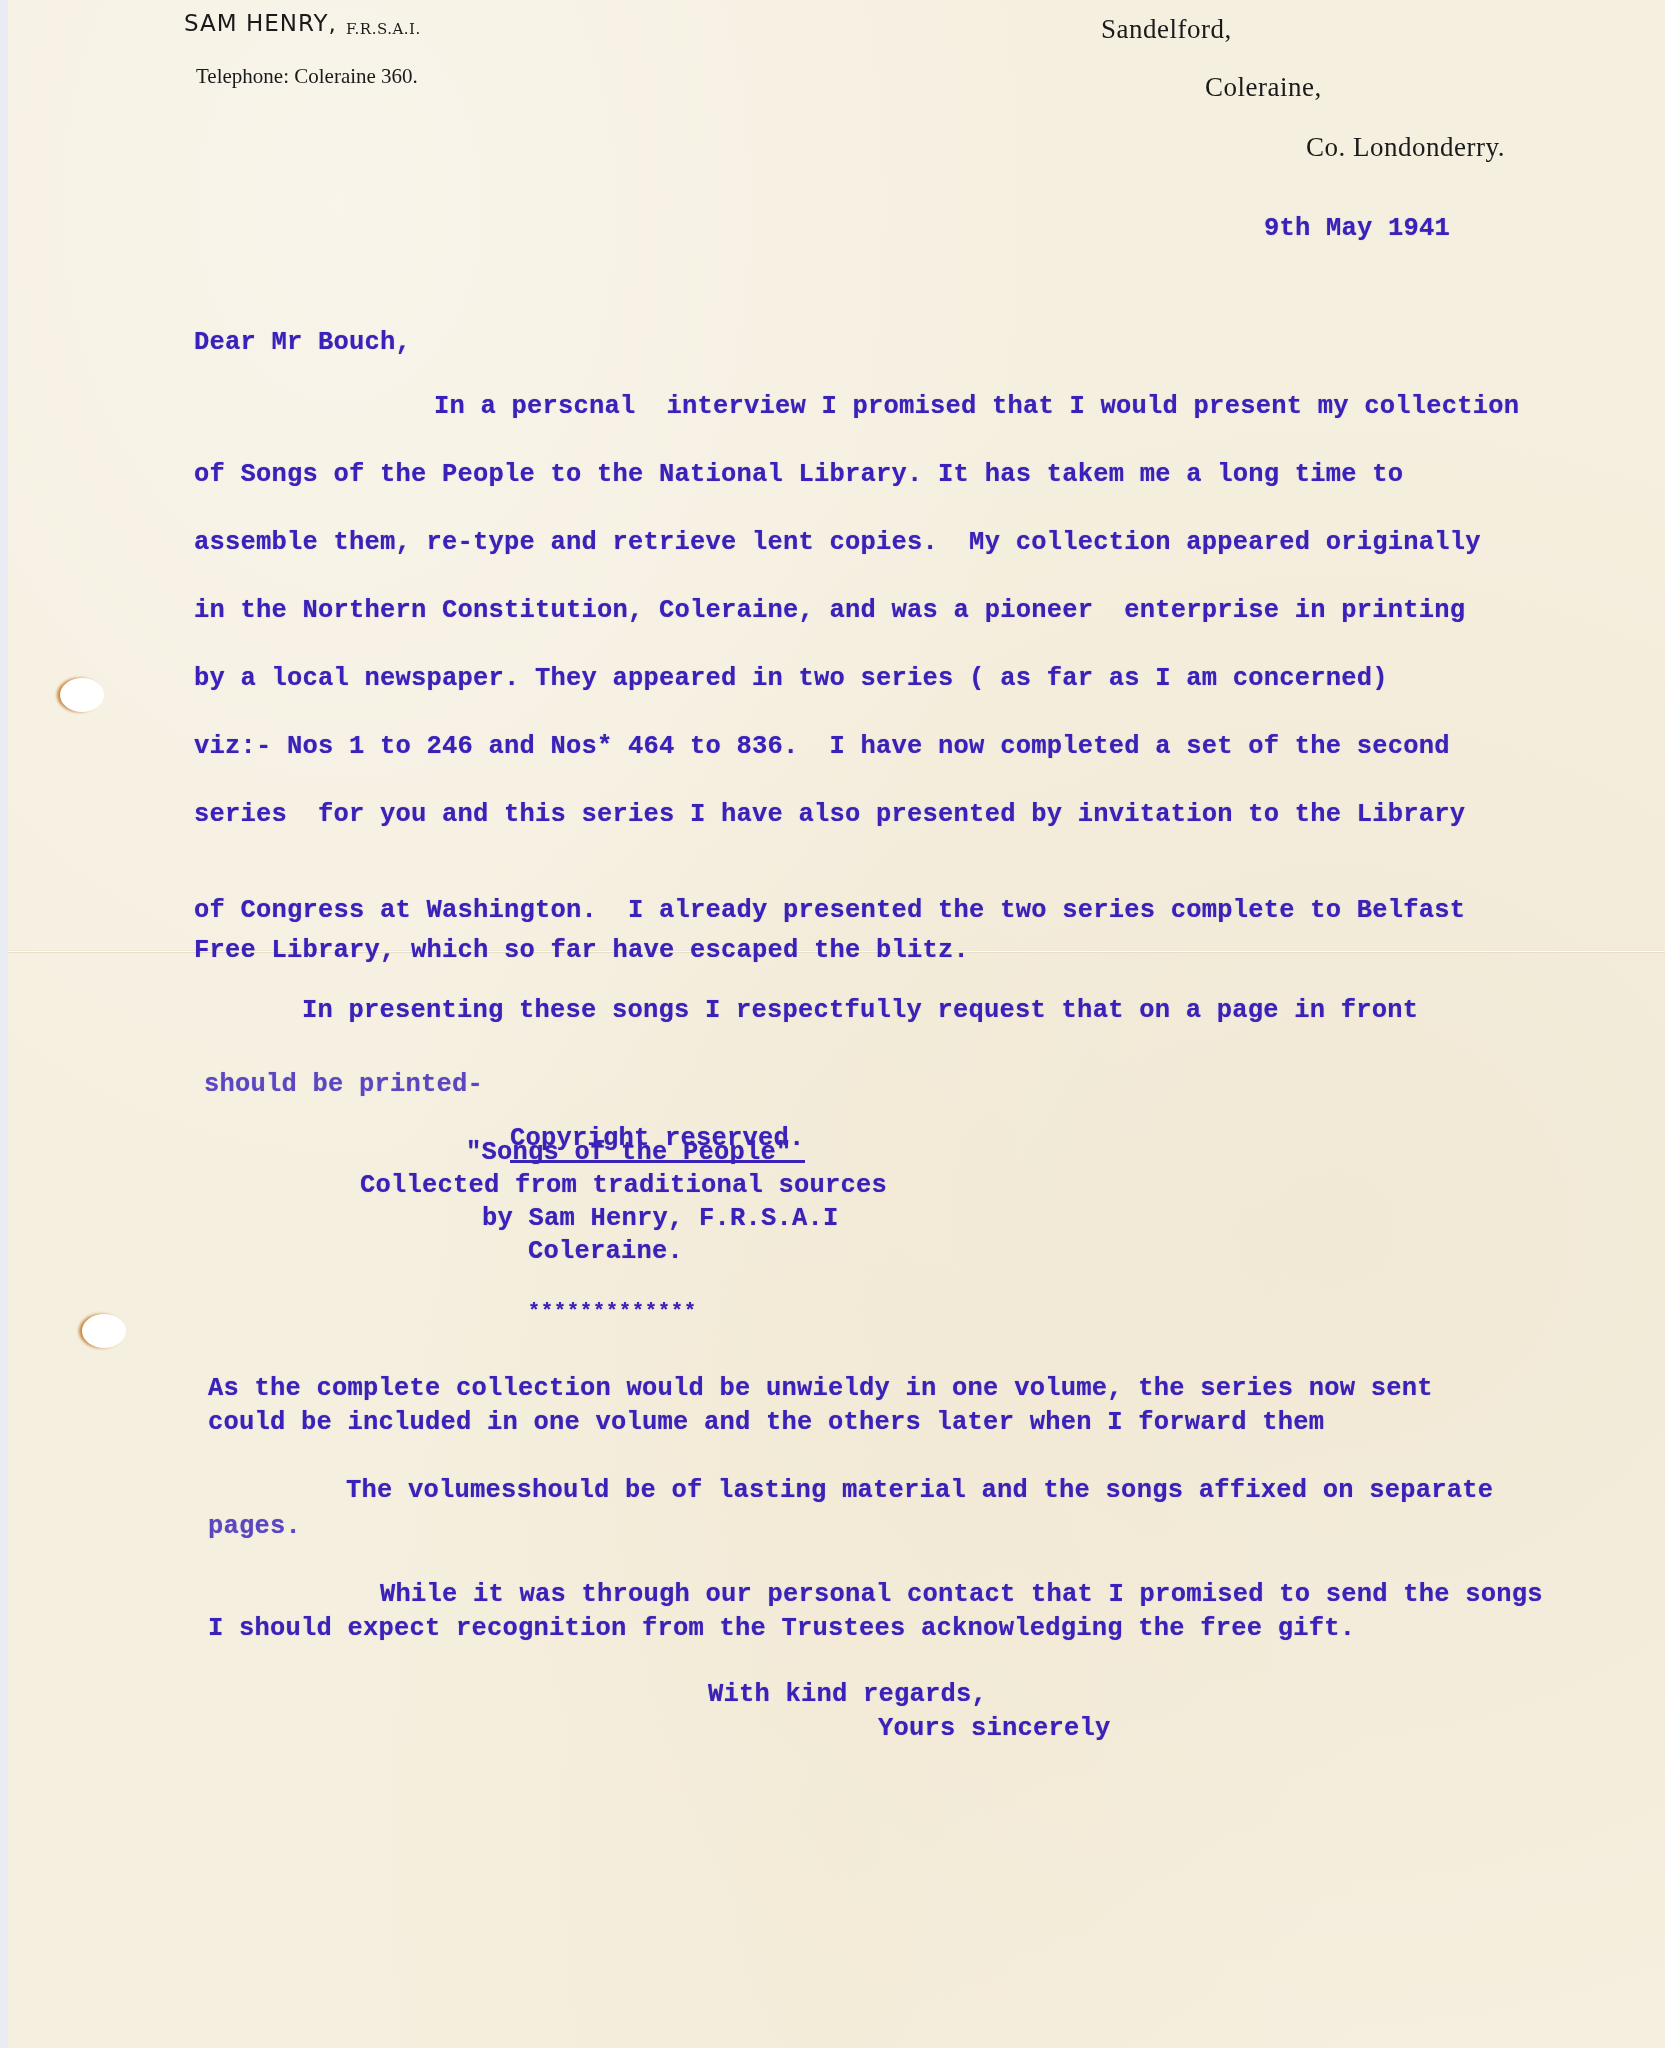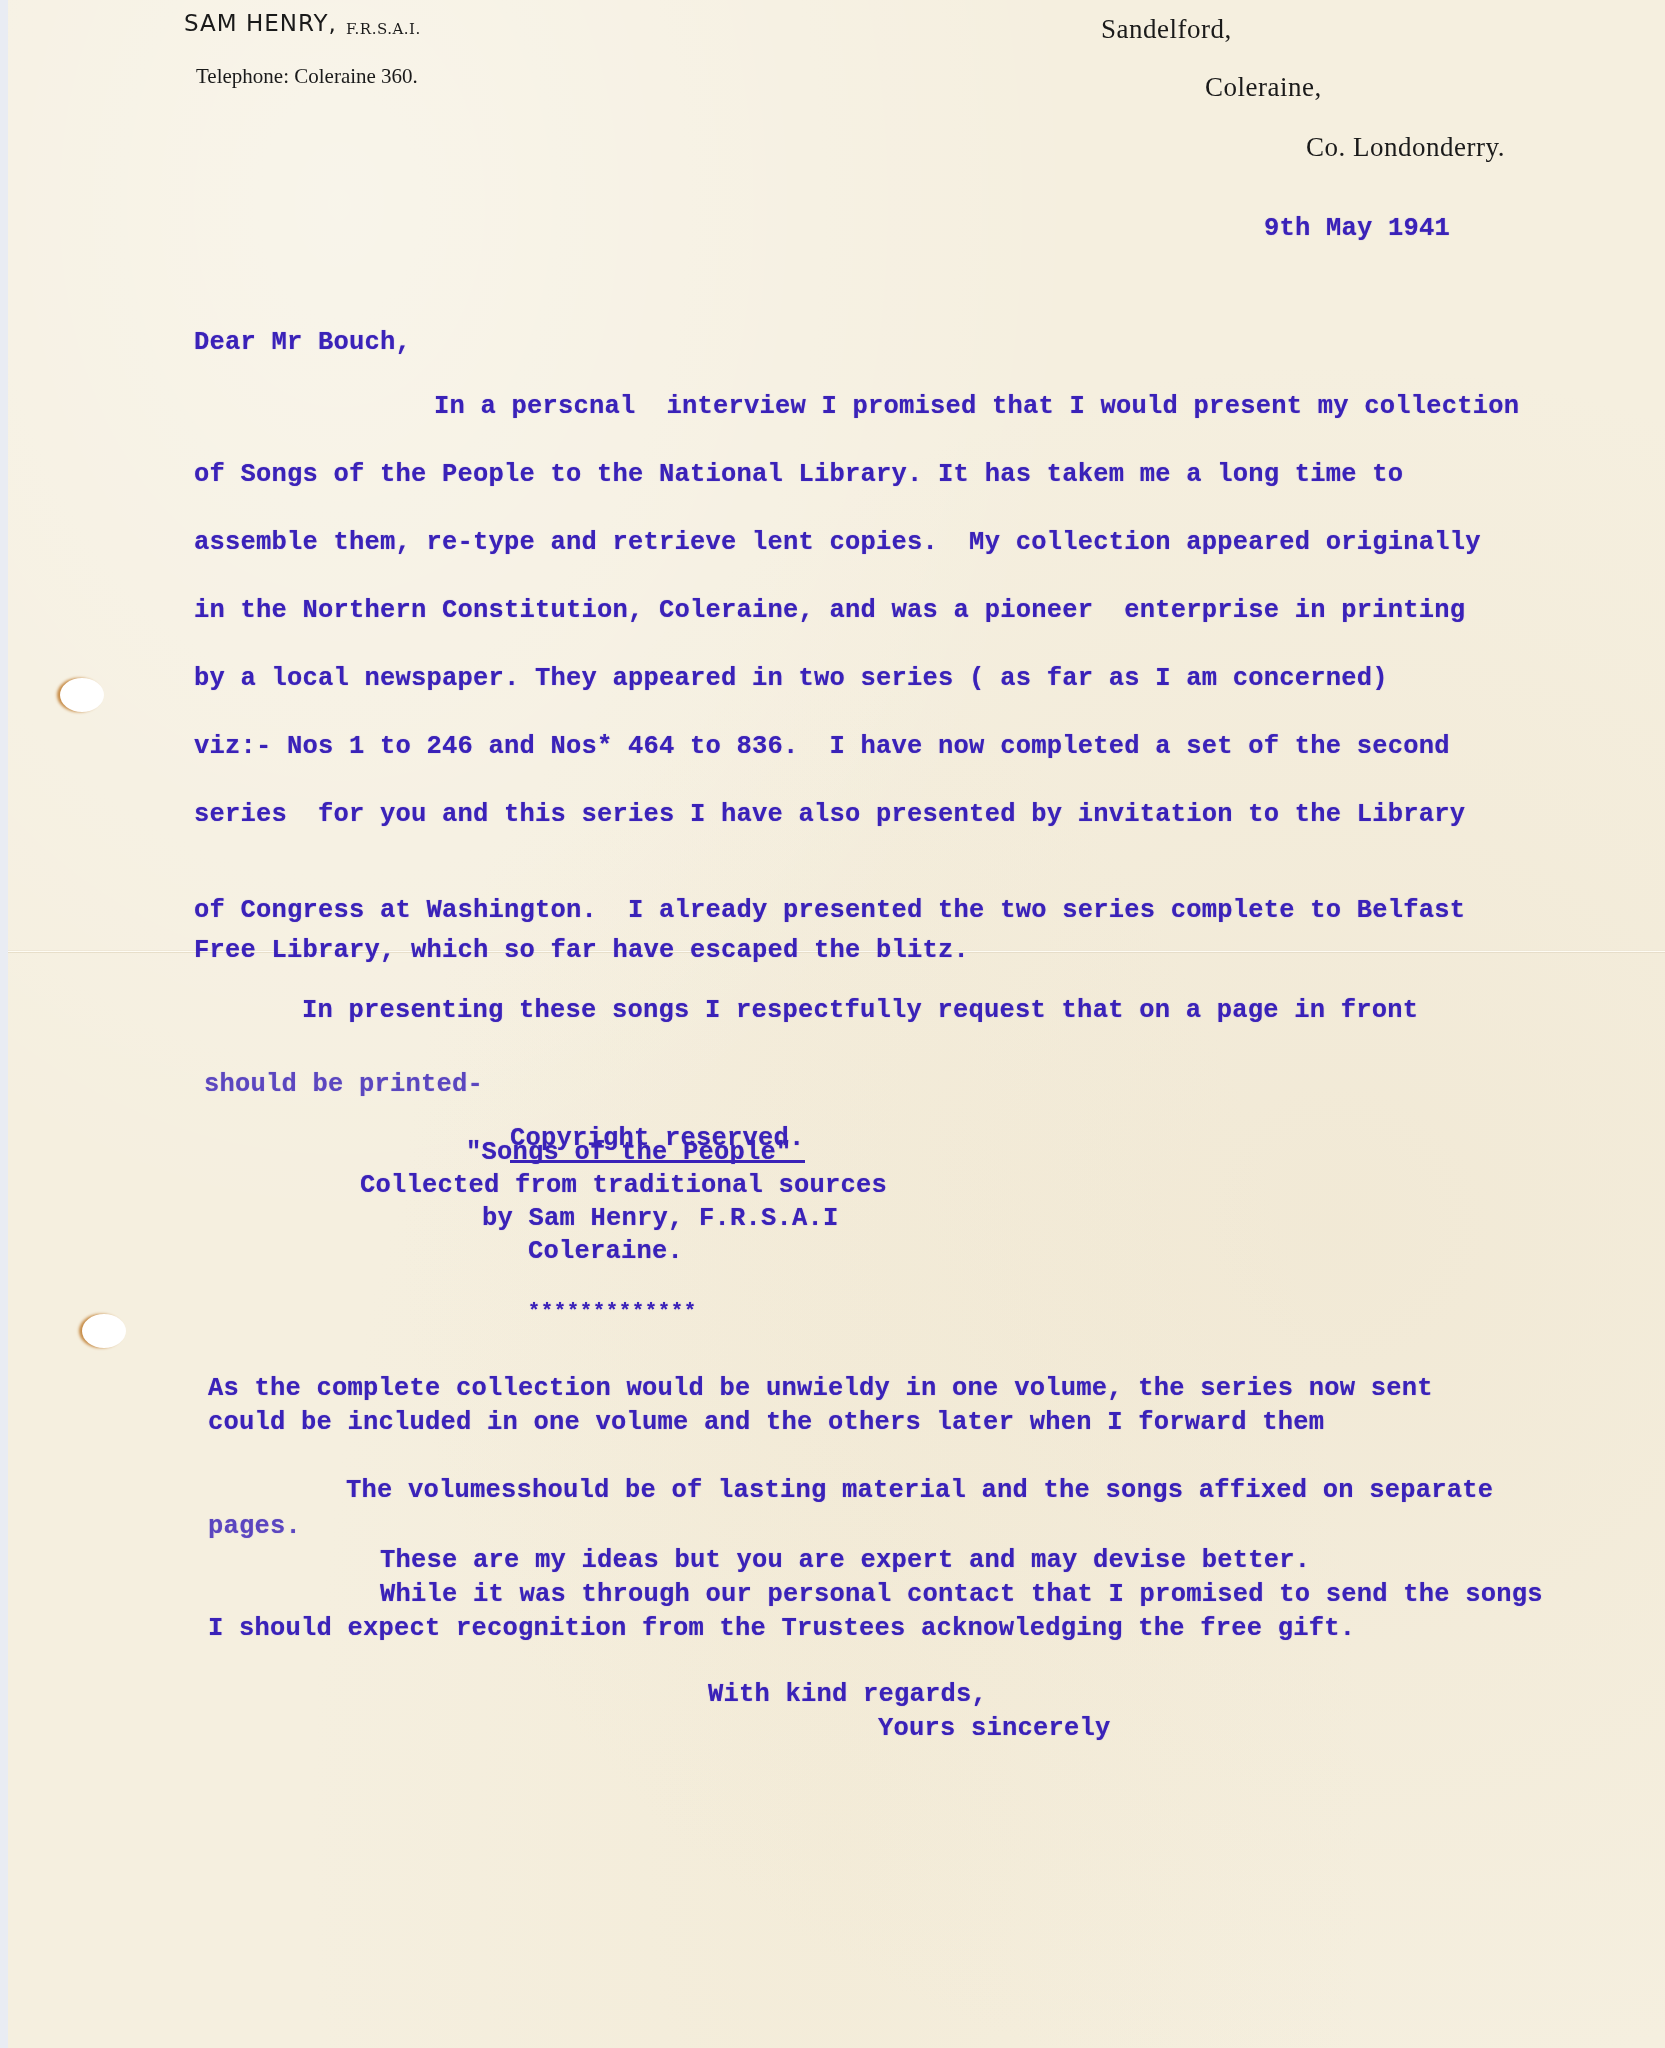--- a/index.html
+++ b/index.html
@@ -104,21 +104,20 @@
   <div>
     <span class="tw" style="left:200px;top:1374px;">As the complete collection would be unwieldy in one volume, the series now sent</span>
     <span class="tw" style="left:200px;top:1408px;">could be included in one volume and the others later when I forward them</span>
   </div>
 
   <div>
     <span class="tw" style="left:338px;top:1476px;">The volumesshould be of lasting material and the songs affixed on separate</span>
     <span class="tw faint" style="left:200px;top:1512px;">pages.</span>
   </div>
 
-  <span class="tw" style="left:372px;top:1546px;">These are my ideas but you are expert and may devise better.</span>
 
   <div>
     <span class="tw" style="left:372px;top:1580px;">While it was through our personal contact that I promised to send the songs</span>
     <span class="tw" style="left:200px;top:1614px;">I should expect recognition from the Trustees acknowledging the free gift.</span>
   </div>
 
   <div>
     <span class="tw" style="left:700px;top:1680px;">With kind regards,</span>
     <span class="tw" style="left:870px;top:1714px;">Yours sincerely</span>
   </div>

